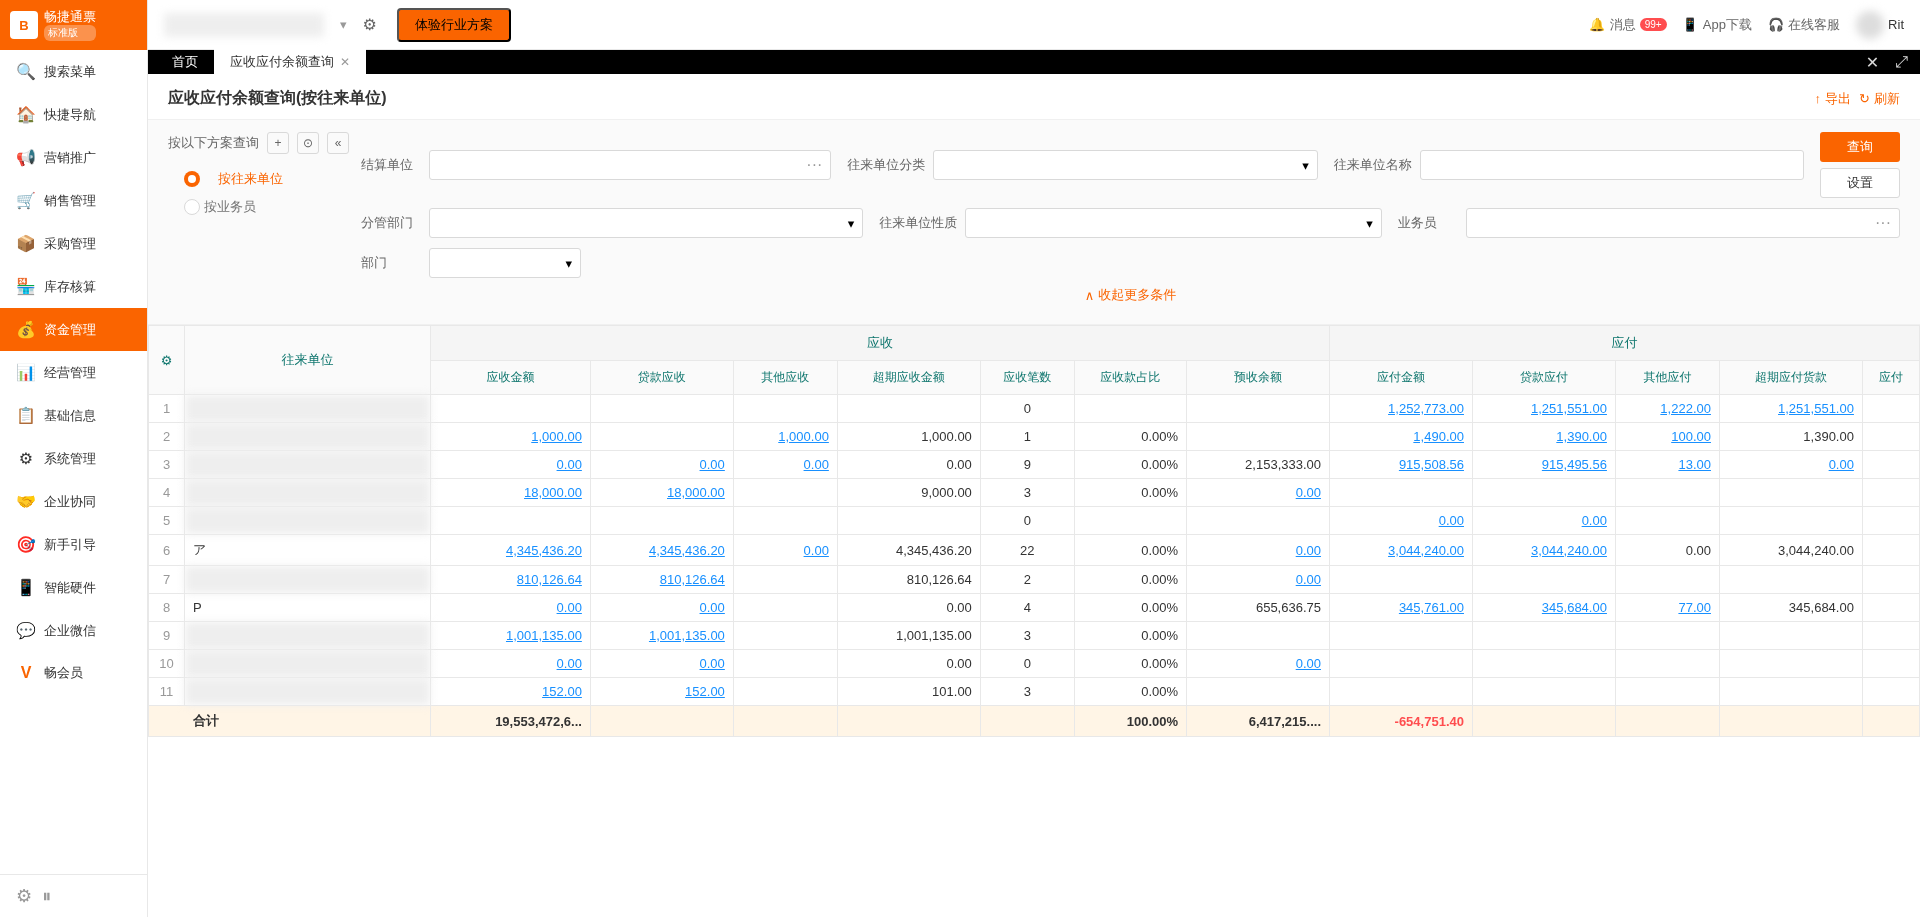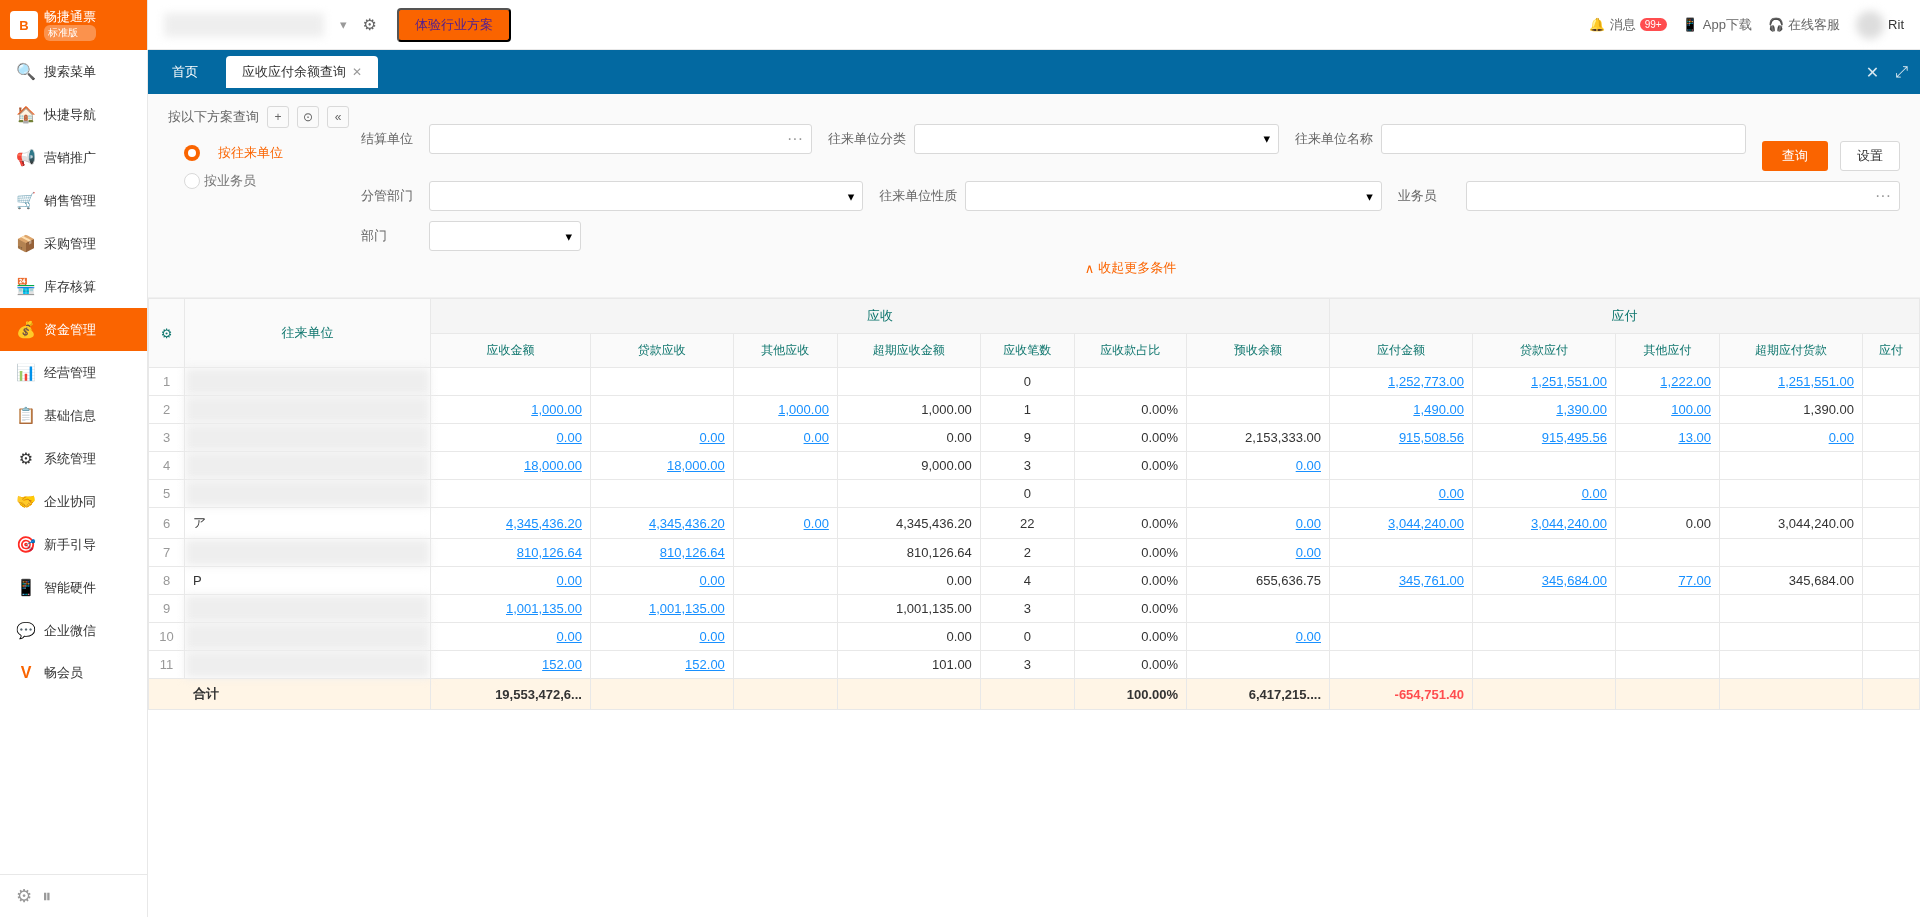--- a/index.html
+++ b/index.html
@@ -19,29 +19,29 @@
 
     
     .main { flex: 1; display: flex; flex-direction: column; overflow: hidden; }
 
     
     .top-header { height: 50px; background: #fff; border-bottom: 1px solid #e8e8e8; display: flex; align-items: center; padding: 0 16px; gap: 12px; }
     .top-header-breadcrumb { color: #999; font-size: 12px; background: #f5f5f5; padding: 4px 12px; border-radius: 3px; }
     .top-header-chevron { color: #999; margin: 0 4px; }
     .top-header-spacer { flex: 1; }
     .top-header-gear { color: #666; font-size: 16px; cursor: pointer; margin-right: 8px; }
-    .top-header-promo { background: #fa6400; color: #4c1d95; padding: 6px 16px; border-radius: 4px; font-size: 13px; cursor: pointer; }
+    .top-header-promo { background: #fa6400; color: #000000; padding: 6px 16px; border-radius: 4px; font-size: 13px; cursor: pointer; }
     .top-header-actions { display: flex; align-items: center; gap: 16px; margin-left: 16px; }
     .top-header-action { display: flex; align-items: center; gap: 4px; color: #666; cursor: pointer; font-size: 13px; }
     .badge { background: #ff4d4f; color: #fff; font-size: 10px; padding: 1px 5px; border-radius: 10px; min-width: 18px; text-align: center; }
     .top-header-avatar { width: 28px; height: 28px; background: #ddd; border-radius: 50%; }
     .top-header-username { color: #333; font-size: 13px; }
 
     
-    .tab-bar { height: 44px; background: #0369a1; display: flex; align-items: center; padding: 0 8px; gap: 12px; }
+    .tab-bar { height: 24px; background: #000000; display: flex; align-items: center; padding: 0 8px; gap: 0; }
     .tab-item { height: 32px; padding: 0 16px; display: flex; align-items: center; gap: 6px; cursor: pointer; border-radius: 4px 4px 0 0; color: rgba(255,255,255,0.85); font-size: 13px; }
     .tab-item.home { color: #fff; }
     .tab-item.active { background: #fff; color: #333; border-radius: 4px 4px 0 0; }
     .tab-close { font-size: 12px; color: #999; cursor: pointer; }
     .tab-bar-right { margin-left: auto; display: flex; gap: 8px; }
     .tab-bar-btn { color: rgba(255,255,255,0.85); font-size: 16px; cursor: pointer; padding: 4px; }
 
     
     .content { flex: 1; background: #f0f2f5; overflow-y: auto; display: flex; flex-direction: column; }
     .content-inner { background: #fff; margin: 0; flex: 1; display: flex; flex-direction: column; }
@@ -63,21 +63,21 @@
     .filter-rows { display: flex; flex-direction: column; gap: 10px; }
     .filter-row { display: flex; align-items: center; gap: 16px; }
     .filter-field { display: flex; align-items: center; gap: 8px; flex: 1; }
     .filter-field label { color: #666; white-space: nowrap; font-size: 13px; min-width: 60px; }
     .filter-input { flex: 1; height: 30px; border: 1px solid #d9d9d9; border-radius: 3px; padding: 0 8px; font-size: 13px; background: #fff; }
     .filter-select { flex: 1; height: 30px; border: 1px solid #d9d9d9; border-radius: 3px; padding: 0 8px; font-size: 13px; background: #fff; display: flex; align-items: center; justify-content: space-between; cursor: pointer; }
     .filter-dots { color: #999; font-size: 16px; cursor: pointer; }
     .filter-collapse { display: flex; align-items: center; justify-content: center; padding: 8px; color: #fa6400; font-size: 13px; cursor: pointer; gap: 4px; }
     .btn-query { background: #fa6400; color: #fff; border: none; padding: 6px 20px; border-radius: 3px; cursor: pointer; font-size: 13px; }
     .btn-setting { background: #fff; color: #333; border: 1px solid #d9d9d9; padding: 5px 16px; border-radius: 3px; cursor: pointer; font-size: 13px; }
-    .filter-right-btns { display: flex; flex-direction: row; gap: 12px; min-width: 80px; margin-top: 35px; }
+    .filter-right-btns { display: flex; flex-direction: column; gap: 6px; min-width: 80px; }
 
     
     .table-wrapper { flex: 1; overflow: auto; padding: 0 0 0 0; }
     table { width: 100%; border-collapse: collapse; font-size: 12px; }
     th { background: #fafafa; border: 1px solid #e8e8e8; padding: 8px 6px; text-align: center; color: #0f766e; font-weight: normal; white-space: nowrap; }
     td { border: 1px solid #e8e8e8; padding: 6px 8px; text-align: right; color: #333; white-space: nowrap; }
     td.col-left { text-align: left; }
     td.col-center { text-align: center; }
     th.group-label { background: #f5f5f5; }
     .underline { text-decoration: underline; color: #1890ff; cursor: pointer; }
@@ -210,20 +210,33 @@
     </div>
     <div class="tab-bar-right">
       <span class="tab-bar-btn">✕</span>
       <span class="tab-bar-btn">⤢</span>
     </div>
   </div>
 
   <div class="content">
     <div class="content-inner">
 
+      <div class="page-header">
+        <span class="page-title">应收应付余额查询(按往来单位)</span>
+        <div class="page-actions">
+          <div class="btn-export">
+            <span>↑</span>
+            <span>导出</span>
+          </div>
+          <div class="btn-refresh">
+            <span>↻</span>
+            <span>刷新</span>
+          </div>
+        </div>
+      </div>
 
       <div class="filter-area">
         <div style="display:flex;gap:12px;">
 
           <div style="min-width:160px;">
             <div class="filter-top">
               <span class="filter-label">按以下方案查询</span>
               <div class="filter-btn">+</div>
               <div class="filter-btn">⊙</div>
               <div class="filter-btn">«</div>

